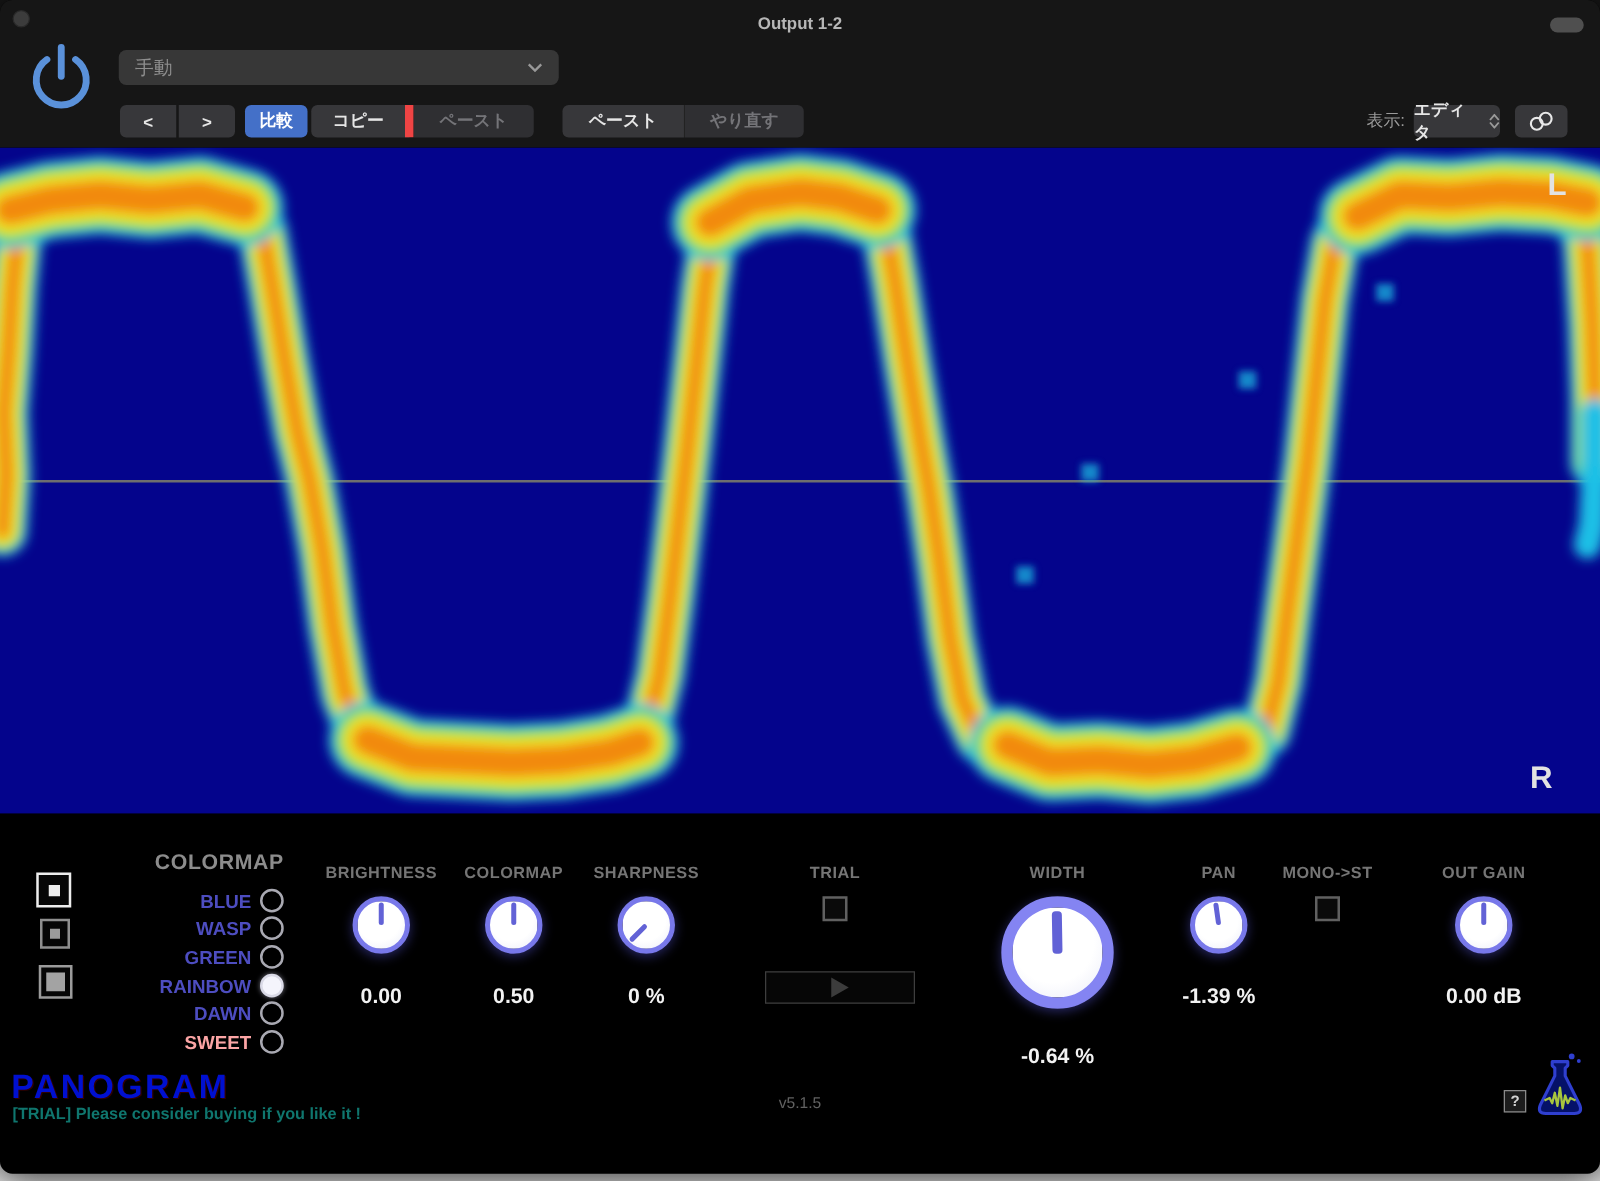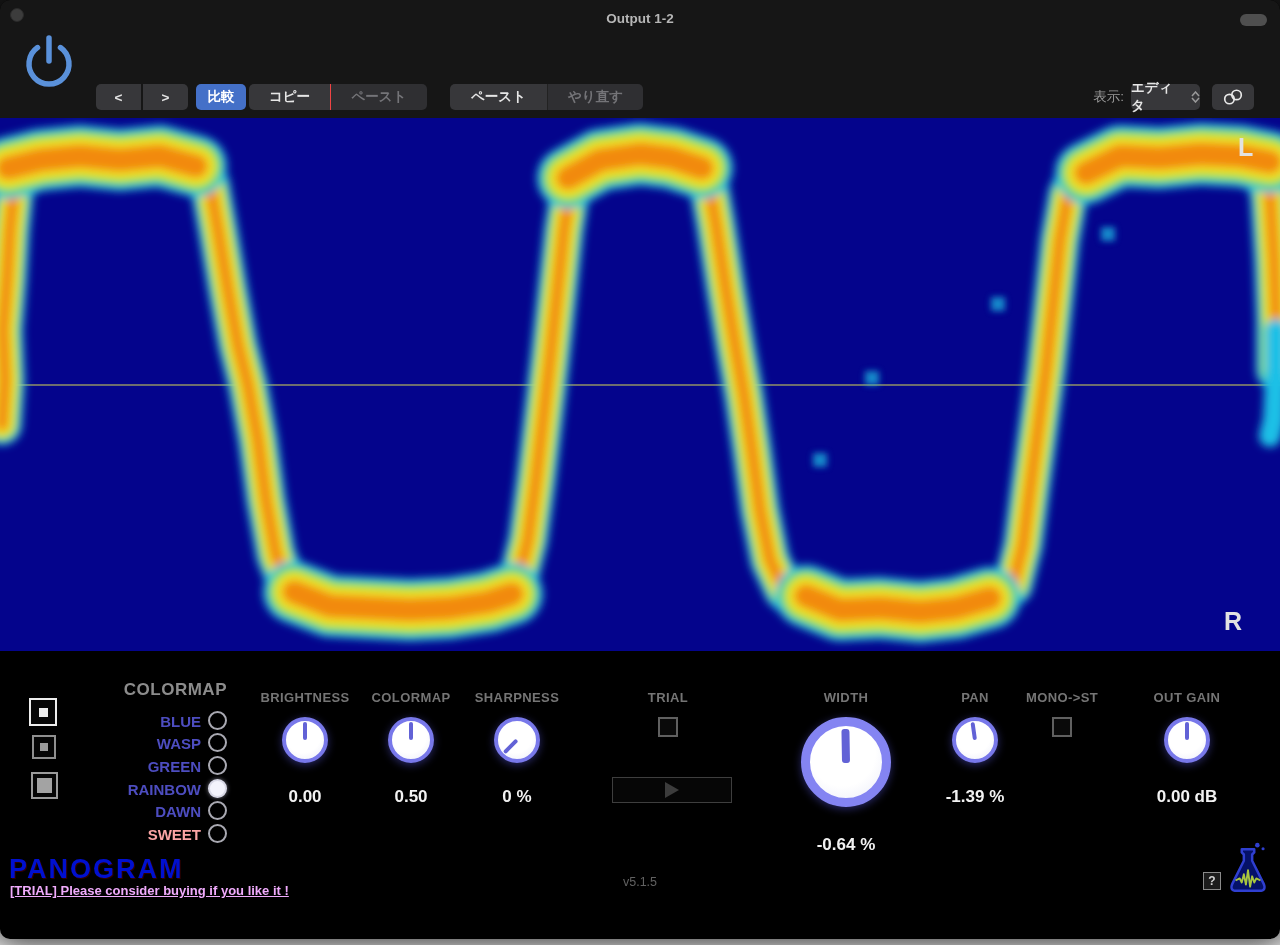--- a/index.html
+++ b/index.html
@@ -95,26 +95,32 @@
   </div>
 
   <div class="toolbar">
     <div class="power">
       <svg width="58" height="58" viewBox="-29 -29 58 58">
         <path d="M 11.47 -16.38 A 20 20 0 1 1 -11.47 -16.38" fill="none" stroke="#5a91da" stroke-width="5.5" stroke-linecap="round"></path>
         <line x1="0" y1="-26" x2="0" y2="-3" stroke="#5a91da" stroke-width="5.5" stroke-linecap="round"></line>
       </svg>
     </div>
 
+    <div class="dropdown">
+      <span class="dd-text">手動</span>
+      <svg width="12" height="8" viewBox="0 0 12 8">
+        <polyline points="1,1.5 6,6.5 11,1.5" fill="none" stroke="#999" stroke-width="1.8"></polyline>
+      </svg>
+    </div>
 
     <div class="btnrow" style="left:0;width:100%;">
       <div class="tbtn grp-l" style="left:96px;width:45px;">&lt;</div>
       <div class="tbtn grp-r" style="left:143px;width:45px;">&gt;</div>
       <div class="tbtn blue" style="left:196px;width:50px;">比較</div>
-      <div class="tbtn grp-l" style="left:249px;width:82px;border-right:1px solid #ef4444;">コピー</div>
+      <div class="tbtn grp-l" style="left:249px;width:82px;border-right:7px solid #ef4444;">コピー</div>
       <div class="tbtn dim grp-r" style="left:331px;width:96px;">ペースト</div>
       <div class="tbtn grp-l" style="left:450px;width:98px;border-right:1px solid #222;">ペースト</div>
       <div class="tbtn dim grp-r" style="left:548px;width:95px;">やり直す</div>
     </div>
 
     <div class="view-label">表示:</div>
     <div class="tbtn" style="left:1131px;top:52px;width:69px;">
       <span>エディタ</span>
       <span class="chev2">
         <svg width="9" height="6" viewBox="0 0 9 6">
@@ -290,21 +296,21 @@
       <div class="klabel">OUT GAIN</div>
       <div class="knob small">
         <div class="rot" style="transform: rotate(0deg);">
             <div class="stick"></div>
           </div>
       </div>
       <div class="kvalue" style="top:97px;">0.00 dB</div>
     </div>
 
     <div class="logo" id="logo" style="color: rgb(0, 16, 208);">PANOGRAM</div>
-    <div class="trial" id="trial" style="color: #f0abfc; text-decoration: underline;">[TRIAL] Please consider buying if you like it !</div>
+    <div class="trial" id="trial" style="color: #0f766e;">[TRIAL] Please consider buying if you like it !</div>
     <div class="version">v5.1.5</div>
     <div class="helpbtn">?</div>
 
     <div class="flask">
       <svg width="44" height="54" viewBox="0 0 40 52">
         <circle cx="29" cy="4" r="2.2" fill="#2f3fd0"></circle>
         <circle cx="34.5" cy="7.5" r="1.5" fill="#2f3fd0"></circle>
         <path d="M14 8 L26 8 L26 11 L24 13 L24 19 L35 41 Q38 48 31 48 L9 48 Q2 48 5 41 L16 19 L16 13 L14 11 Z" fill="#051168" stroke="#2f3fd0" stroke-width="2.4" stroke-linejoin="round"></path>
         <polyline points="8,38 12,36 14,40 16,32 18,42 20,28 22,44 24,34 26,40 28,36 32,38" fill="none" stroke="#a8c63e" stroke-width="1.8" stroke-linejoin="round"></polyline>
       </svg>

